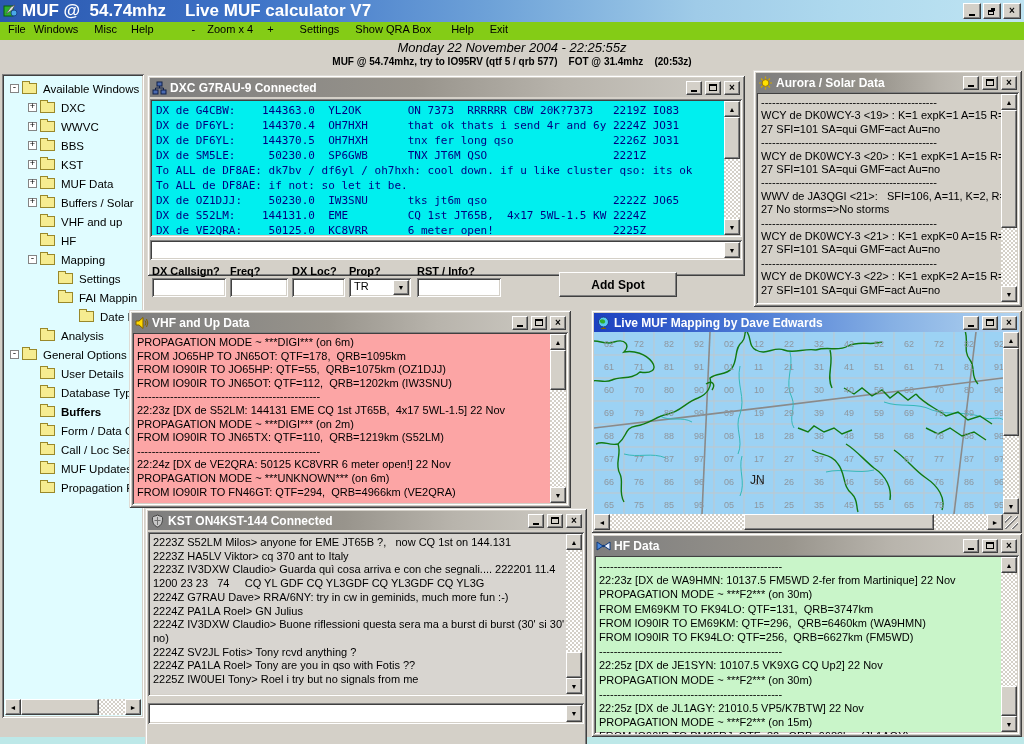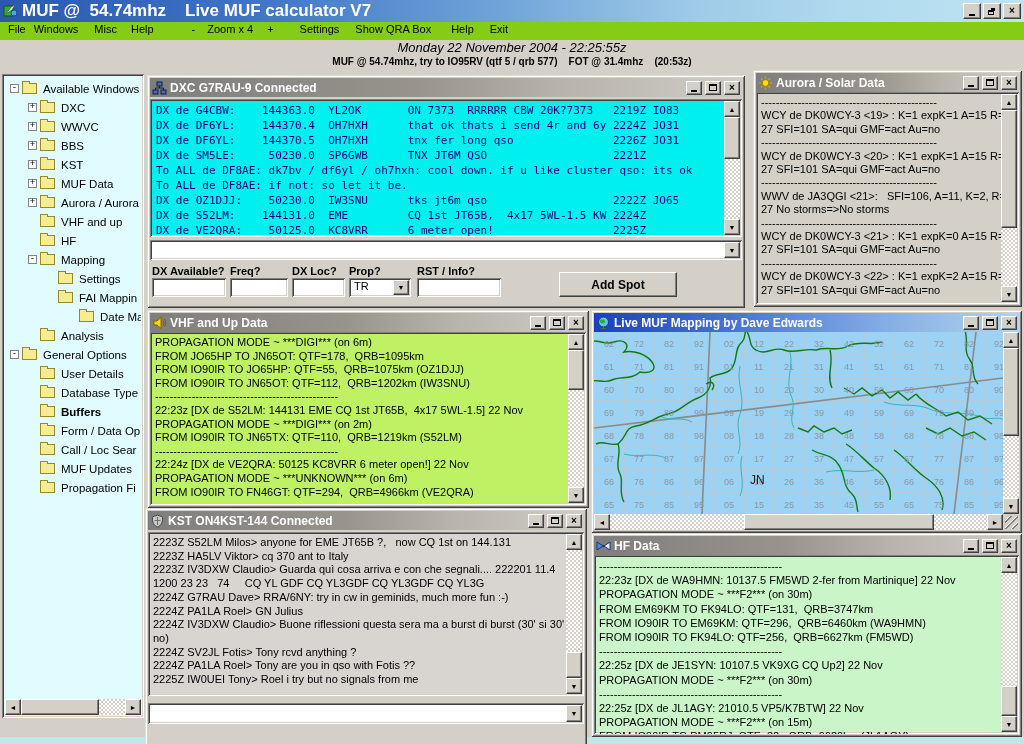--- a/index.html
+++ b/index.html
@@ -75,21 +75,21 @@
     justify-content:center;font-size:7px;}
   .combo-val{position:absolute;left:5px;top:3px;font-size:11px;}
   .frm-label{position:absolute;font-weight:bold;font-size:11px;white-space:nowrap;}
   .frm-input{position:absolute;height:19px;background:#fff;border:none;outline:none;
     font:11px "Liberation Sans",sans-serif;padding:0 3px;box-sizing:border-box;
     box-shadow:inset 1px 1px 0 #808080,inset -1px -1px 0 #fff,inset 2px 2px 0 #404040,inset -2px -2px 0 #D4D0C8;}
   .addspot{position:absolute;font:bold 12px "Liberation Sans",sans-serif;display:flex;
     align-items:center;justify-content:center;}
   
   .pane{position:absolute;overflow:hidden;}
-  .vhf-pane{background:#bef264;}
+  .vhf-pane{background:#fca5a5;}
   .hf-pane{background:#C9F5C9;}
   .kst-pane{background:#D8D5D0;}
   .aurora-pane{background:#D4D0C8;}
   .pane pre.txt{padding:4px 3px 0 5px;}
   .hf-pane pre.txt{line-height:14.2px;}
   
   .map-area{position:absolute;left:0;top:0;right:16px;bottom:16px;overflow:hidden;background:#9CD2F4;}
   .map-area svg{display:block;}
   #grid-labels text{font:9px "Liberation Sans",sans-serif;fill:#8E969E;}
   .field-label{font:12px "Liberation Sans",sans-serif;fill:#202020;}
@@ -163,21 +163,21 @@
           <span class="tree-label">KST</span>
         </div>
         <div class="tree-row" style="padding-left: 23px;">
           <span class="expand-box">+</span>
           <span class="folder-icon"></span>
           <span class="tree-label">MUF Data</span>
         </div>
         <div class="tree-row" style="padding-left: 23px;">
           <span class="expand-box">+</span>
           <span class="folder-icon"></span>
-          <span class="tree-label">Aurora / Aurora</span>
+          <span class="tree-label">Buffers / Solar</span>
         </div>
         <div class="tree-row" style="padding-left: 23px;">
           <span class="tree-spacer"></span>
           <span class="folder-icon"></span>
           <span class="tree-label">VHF and up</span>
         </div>
         <div class="tree-row" style="padding-left: 23px;">
           <span class="tree-spacer"></span>
           <span class="folder-icon"></span>
           <span class="tree-label">HF</span>
@@ -249,21 +249,21 @@
         </div>
       </div>
     <div class="hsb" style="left:3px;right:3px;bottom:3px;">
       <span class="sb-btn raised" style="left:0;">◄</span>
       <span class="track" style="position:absolute;left:16px;right:16px;top:0;bottom:0;"></span>
       <span class="sb-thumb raised" style="left:16px;width:78px;top:0;height:16px;"></span>
       <span class="sb-btn raised" style="right:0;">►</span>
     </div>
   </div>
 
-  <div class="win" style="left:147px;top:75px;width:598px;height:233px;">
+  <div class="win" style="left:147px;top:75px;width:598px;height:201px;">
     <div class="titlebar inactive">
       <svg class="win-icon" viewBox="0 0 15 14">
         <rect x="5" y="1" width="5" height="4" fill="#4a6ab0" stroke="#10204a"></rect>
         <rect x="1" y="9" width="5" height="4" fill="#4a6ab0" stroke="#10204a"></rect>
         <rect x="9" y="9" width="5" height="4" fill="#4a6ab0" stroke="#10204a"></rect>
         <path d="M7.5 5 V7 M3.5 9 V7 H11.5 V9" stroke="#10204a" fill="none"></path>
       </svg>
       <span class="title-text">DXC G7RAU-9 Connected</span>
       <span class="tb-btn">
           <span class="glyph-min"></span>
@@ -288,21 +288,21 @@
           <span class="sb-btn raised" style="top:0;">▲</span>
           <span class="track" style="position:absolute;top:16px;bottom:16px;left:0;right:0;"></span>
           <span class="sb-thumb raised" style="top:16px;height:42px;left:0;width:16px;"></span>
           <span class="sb-btn raised" style="bottom:0;">▼</span>
         </div>
       </div>
       <div class="combo sunken" style="left:0;right:0;top:143px;">
         <span class="combo-val"></span>
         <span class="drop raised">▼</span>
       </div>
-      <span class="frm-label" style="left:2px;top:168px;">DX Available?</span>
+      <span class="frm-label" style="left:2px;top:168px;">DX Callsign?</span>
       <span class="frm-label" style="left:80px;top:168px;">Freq?</span>
       <span class="frm-label" style="left:142px;top:168px;">DX Loc?</span>
       <span class="frm-label" style="left:199px;top:168px;">Prop?</span>
       <span class="frm-label" style="left:267px;top:168px;">RST / Info?</span>
       <input class="frm-input" style="left: 2px; top: 181px; width: 74px;" value="">
       <input class="frm-input" style="left: 80px; top: 181px; width: 58px;" value="">
       <input class="frm-input" style="left: 142px; top: 181px; width: 53px;" value="">
       <div class="combo sunken" style="left:199px;top:181px;width:62px;height:19px;text-align:center;">
         <span class="combo-val" style="top:2px;">TR</span>
         <span class="drop raised">▼</span>
@@ -349,21 +349,21 @@
         <div class="vsb" style="top:2px;bottom:2px;right:2px;">
           <span class="sb-btn raised" style="top:0;">▲</span>
           <span class="track" style="position:absolute;top:16px;bottom:16px;left:0;right:0;"></span>
           <span class="sb-thumb raised" style="top:16px;height:118px;left:0;width:16px;"></span>
           <span class="sb-btn raised" style="bottom:0;">▼</span>
         </div>
       </div>
     </div>
   </div>
 
-  <div class="win" style="left:147px;top:310px;width:442px;height:198px;">
+  <div class="win" style="left:129px;top:310px;width:442px;height:198px;">
     <div class="titlebar inactive">
       <svg class="win-icon" viewBox="0 0 15 14">
         <polygon points="2,5 5,5 9,1.5 9,12.5 5,9 2,9" fill="#ffd800" stroke="#806000"></polygon>
         <path d="M11 4.5 Q13 7 11 9.5 M12.5 3 Q15.2 7 12.5 11" stroke="#806000" fill="none"></path>
       </svg>
       <span class="title-text">VHF and Up Data</span>
       <span class="tb-btn">
           <span class="glyph-min"></span>
         </span>
       <span class="tb-btn">

